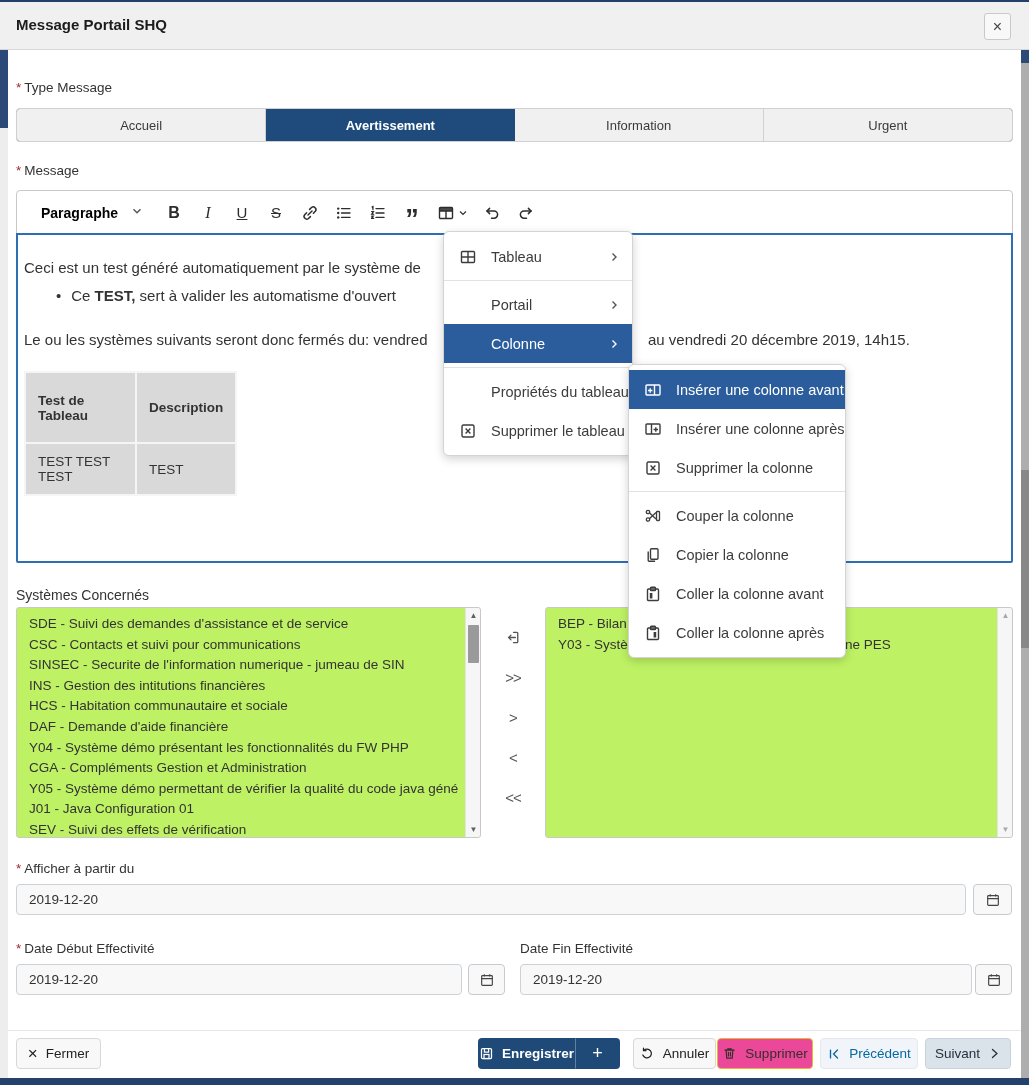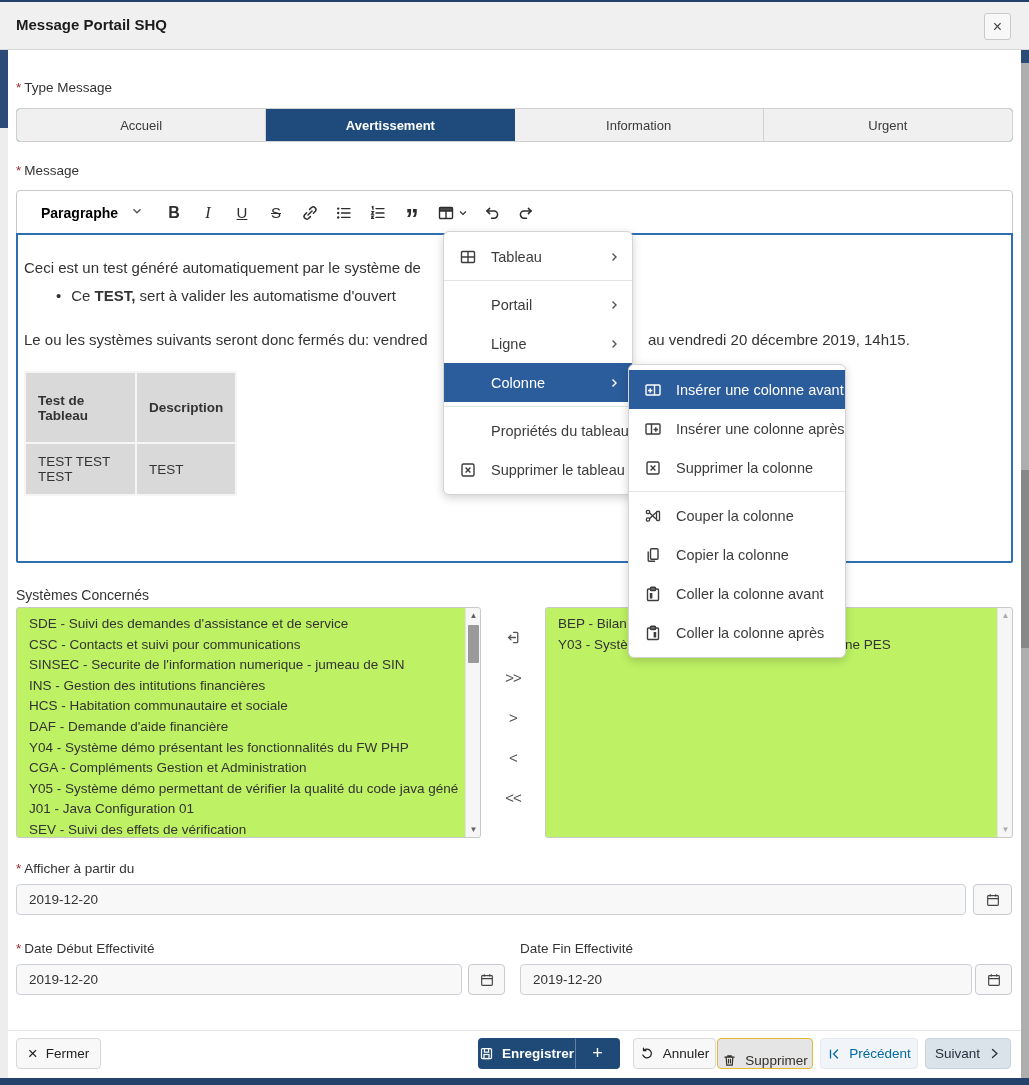--- a/index.html
+++ b/index.html
@@ -88,21 +88,21 @@
 
   
   .inp{background:#f8f8f8;border:1px solid #cdd2d8;border-radius:4px;height:31px;font-size:13.5px;color:#333;display:flex;align-items:center;padding-left:12px;}
   .calbtn{background:#f8f8f8;border:1px solid #c6cbd1;border-radius:4px;height:31px;display:flex;align-items:center;justify-content:center;color:#444;cursor:pointer;}
 
   
   .foot-sep{left:8px;top:1030px;width:1013px;height:1px;background:#e6e6e6;}
   .btn{position:absolute;top:1038px;height:31px;display:flex;align-items:center;justify-content:center;gap:8px;font-size:13.5px;border-radius:4px;cursor:pointer;border:1px solid transparent;}
   .btn-light{background:#f8f8f8;border-color:#d8d8d8;color:#222;}
   .btn-navy{background:#1f4a78;color:#fff;font-weight:bold;}
-  .btn-yellow{background:#e5e5e5;border-color:#e3b92f;color:#33302a;align-items:flex-end;}
+  .btn-yellow{background:#ec4899;border-color:#e3b92f;color:#33302a;}
   .btn-disabled{background:#f1f4f8;border-color:#e4e9ef;color:#0369a1;cursor:default;}
   .btn-steel{background:#dbe3ea;border-color:#c7d2dd;color:#24303c;}
   .xglyph{font-size:17px;line-height:14px;}
 </style>
 </head>
 <body>
 
 <div id="root">
 
   <div class="abs topline"></div>
@@ -238,29 +238,20 @@
     <div class="mdiv"></div>
     <div class="mi">
       <span class="mi-ic"></span>
       <span class="mi-lb">Portail</span>
       <span class="mi-ch">
           <svg class="ic" width="12" height="12" viewBox="0 0 12 12">
             <path d="M4.5 2.5 L8 6 L4.5 9.5" fill="none" stroke="currentColor" stroke-width="1.4"></path>
           </svg>
         </span>
     </div>
-    <div class="mi">
-      <span class="mi-ic"></span>
-      <span class="mi-lb">Ligne</span>
-      <span class="mi-ch">
-          <svg class="ic" width="12" height="12" viewBox="0 0 12 12">
-            <path d="M4.5 2.5 L8 6 L4.5 9.5" fill="none" stroke="currentColor" stroke-width="1.4"></path>
-          </svg>
-        </span>
-    </div>
     <div class="mi active">
       <span class="mi-ic"></span>
       <span class="mi-lb">Colonne</span>
       <span class="mi-ch">
           <svg class="ic" width="12" height="12" viewBox="0 0 12 12">
             <path d="M4.5 2.5 L8 6 L4.5 9.5" fill="none" stroke="currentColor" stroke-width="1.4"></path>
           </svg>
         </span>
     </div>
     <div class="mdiv"></div>

